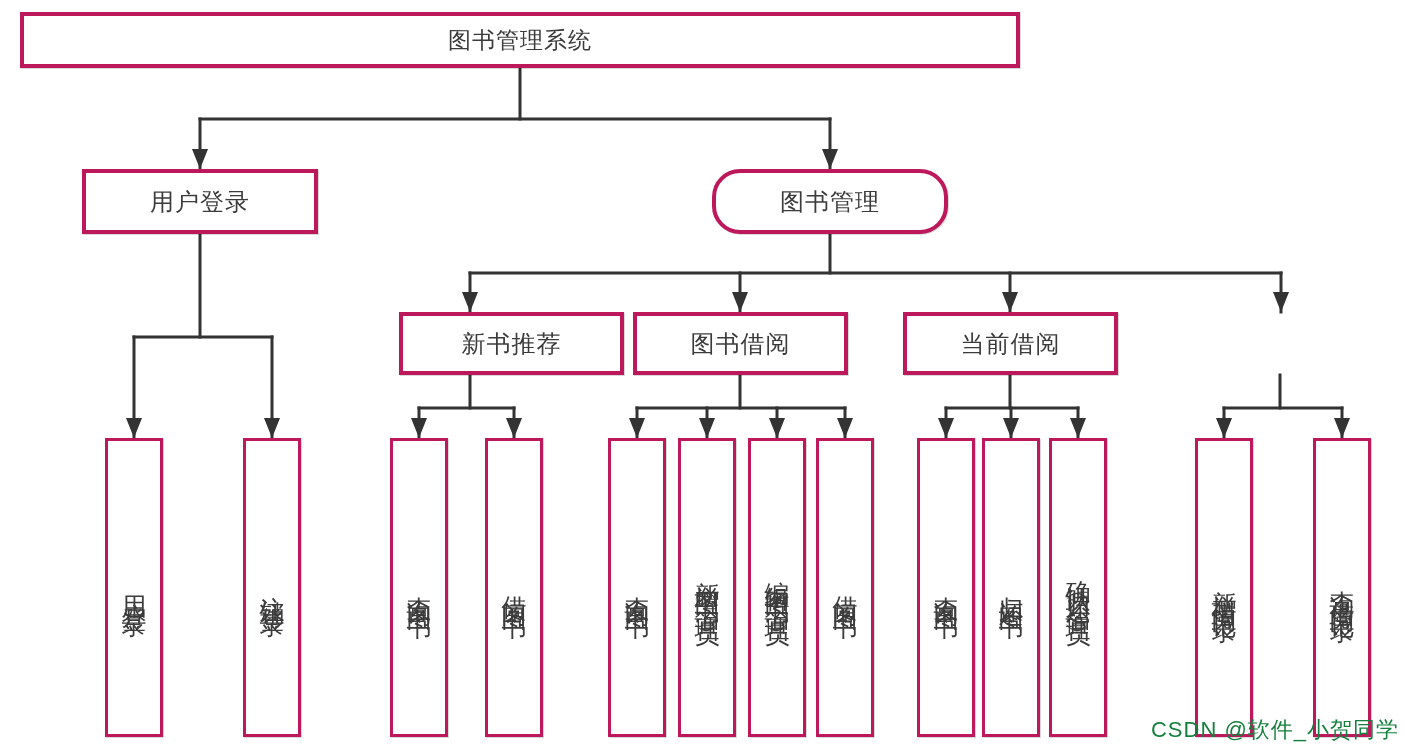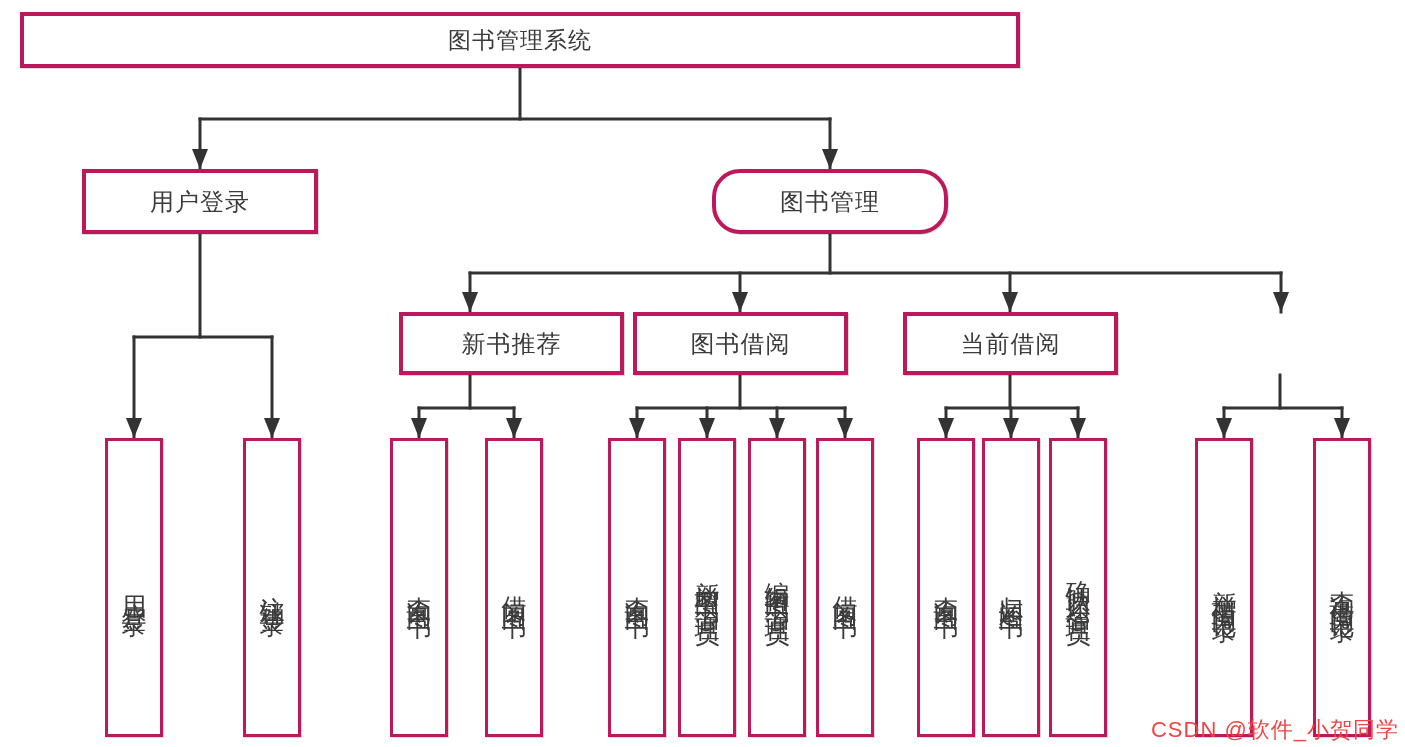--- a/index.html
+++ b/index.html
@@ -28,21 +28,21 @@
     writing-mode:vertical-lr;
     text-orientation:mixed;
     font-size:25px;
     letter-spacing:6px;
     line-height:1;
   }
   .watermark{
     position:absolute;
     right:6px;bottom:2px;
     font-size:22px;
-    color:#ef4444;
+    color:#15803d;
     letter-spacing:1px;
     z-index:3;
     white-space:nowrap;
   }
 </style>
 </head>
 <body>
 
 <div class="stage">
 

